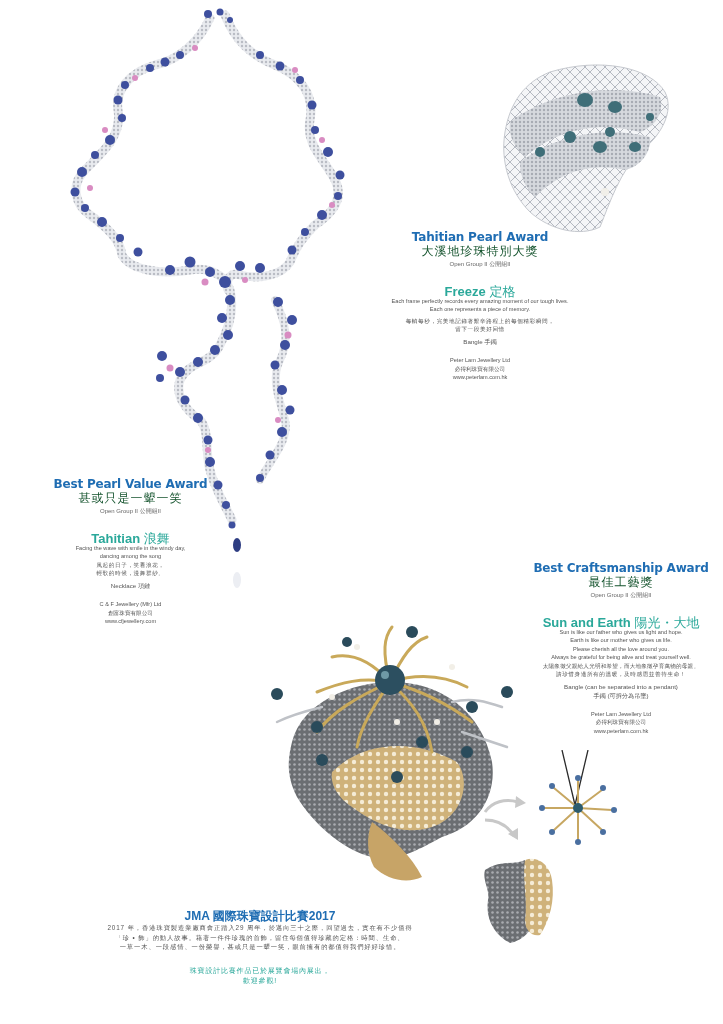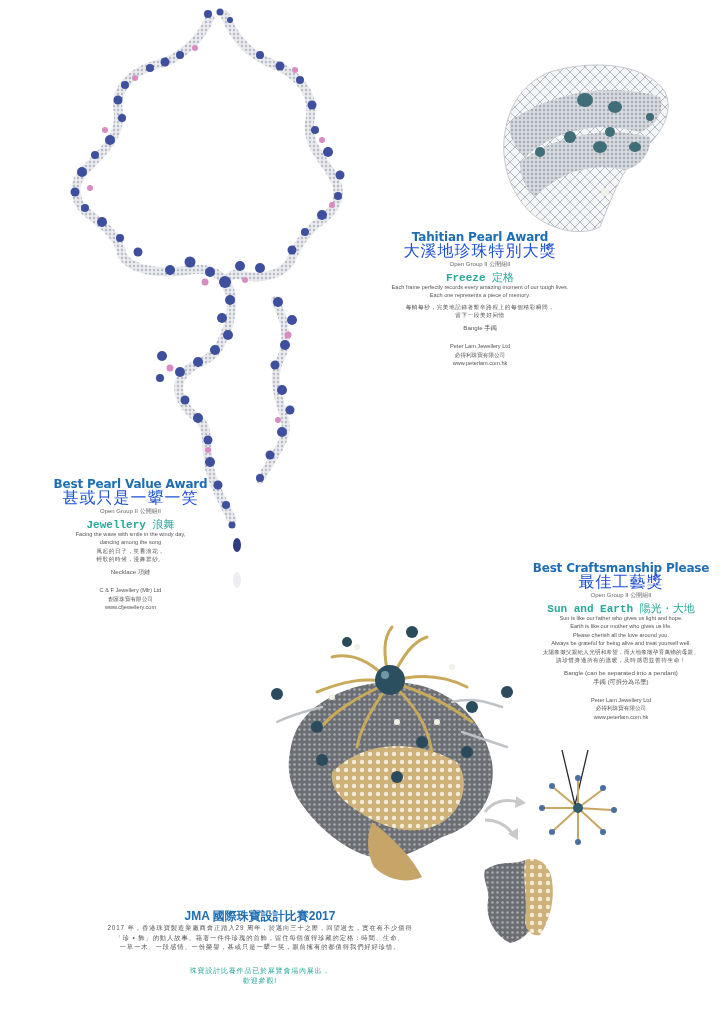--- a/index.html
+++ b/index.html
@@ -1,23 +1,23 @@
 <!DOCTYPE html>
 <html><head>
 <meta charset="utf-8">
 <style>
   html, body { margin: 0; padding: 0; background: #ffffff; }
   body { width: 723px; height: 1024px; position: relative; overflow: hidden;
          font-family: "Liberation Sans", sans-serif; color: #555; }
   .abs { position: absolute; }
   .block { text-align: center; }
   .award-en { font-family: "DejaVu Sans", sans-serif; font-weight: bold; color: #1f6db3; font-size: 12px; line-height: 14px; letter-spacing: -0.2px; }
-  .award-zh { color: #1d4ed8; font-size: 16px; line-height: 14px; letter-spacing: 1px; }
+  .award-zh { color: #14532d; font-size: 12px; line-height: 14px; letter-spacing: 1px; }
   .group { font-size: 6px; line-height: 9px; color: #666; margin-top: 2px; }
-  .title { font-size: 11px; line-height: 10px; color: #2aa89a; font-weight: bold; margin-top: 4px; font-family: Liberation Mono, monospace; }
+  .title { font-size: 13px; line-height: 10px; color: #2aa89a; font-weight: bold; margin-top: 18px; }
   .title .zh { font-weight: normal; }
   .desc { font-size: 5.6px; line-height: 8.4px; color: #555; }
   .desc-zh { font-size: 5.6px; line-height: 8.2px; color: #555; letter-spacing: 0.6px; }
   .ptype { font-size: 6.2px; line-height: 9px; color: #555; margin-top: 4px; }
   .company { font-size: 5.6px; line-height: 8.4px; color: #555; }
   .gap { height: 10px; }
   .gap-s { height: 3px; }
   .jma-title { font-size: 12px; font-weight: bold; color: #1f6db3; line-height: 13px; }
   .jma-body { font-size: 6.3px; line-height: 9.6px; color: #555; letter-spacing: 0.9px; }
   .jma-cta { font-size: 7px; line-height: 10px; color: #2aa89a; letter-spacing: 0.8px; }
@@ -266,36 +266,36 @@
   <div class="company">Peter Lam Jewellery Ltd</div>
   <div class="company">必得利珠寶有限公司</div>
   <div class="company">www.peterlam.com.hk</div>
 </div>
 
 <div class="abs block" style="left:48px;top:477px;width:165px;">
   <div class="award-en">Best Pearl Value Award</div>
   <div class="award-zh">甚或只是一顰一笑</div>
   <div class="group">Open Group II 公開組II</div>
   <div class="title">
-    <span>Jewellery</span>
+    <span>Tahitian</span>
     <span class="zh">浪舞</span>
   </div>
   <div class="desc">Facing the wave with smile in the windy day,</div>
   <div class="desc">dancing among the song</div>
   <div class="desc-zh">風起的日子，笑看浪花，</div>
   <div class="desc-zh">輕歌的時候，漫舞群紗。</div>
   <div class="ptype">Necklace 項鏈</div>
   <div class="gap"></div>
   <div class="company">C &amp; F Jewellery (Mfr) Ltd</div>
   <div class="company">創富珠寶有限公司</div>
   <div class="company">www.cfjewellery.com</div>
 </div>
 
 <div class="abs block" style="left:522px;top:561px;width:198px;">
-  <div class="award-en">Best Craftsmanship Please</div>
+  <div class="award-en">Best Craftsmanship Award</div>
   <div class="award-zh">最佳工藝獎</div>
   <div class="group">Open Group II 公開組II</div>
   <div class="title">
     <span>Sun and Earth</span>
     <span class="zh">陽光・大地</span>
   </div>
   <div class="desc">Sun is like our father who gives us light and hope.</div>
   <div class="desc">Earth is like our mother who gives us life.</div>
   <div class="desc">Please cherish all the love around you.</div>
   <div class="desc">Always be grateful for being alive and treat yourself well.</div>

